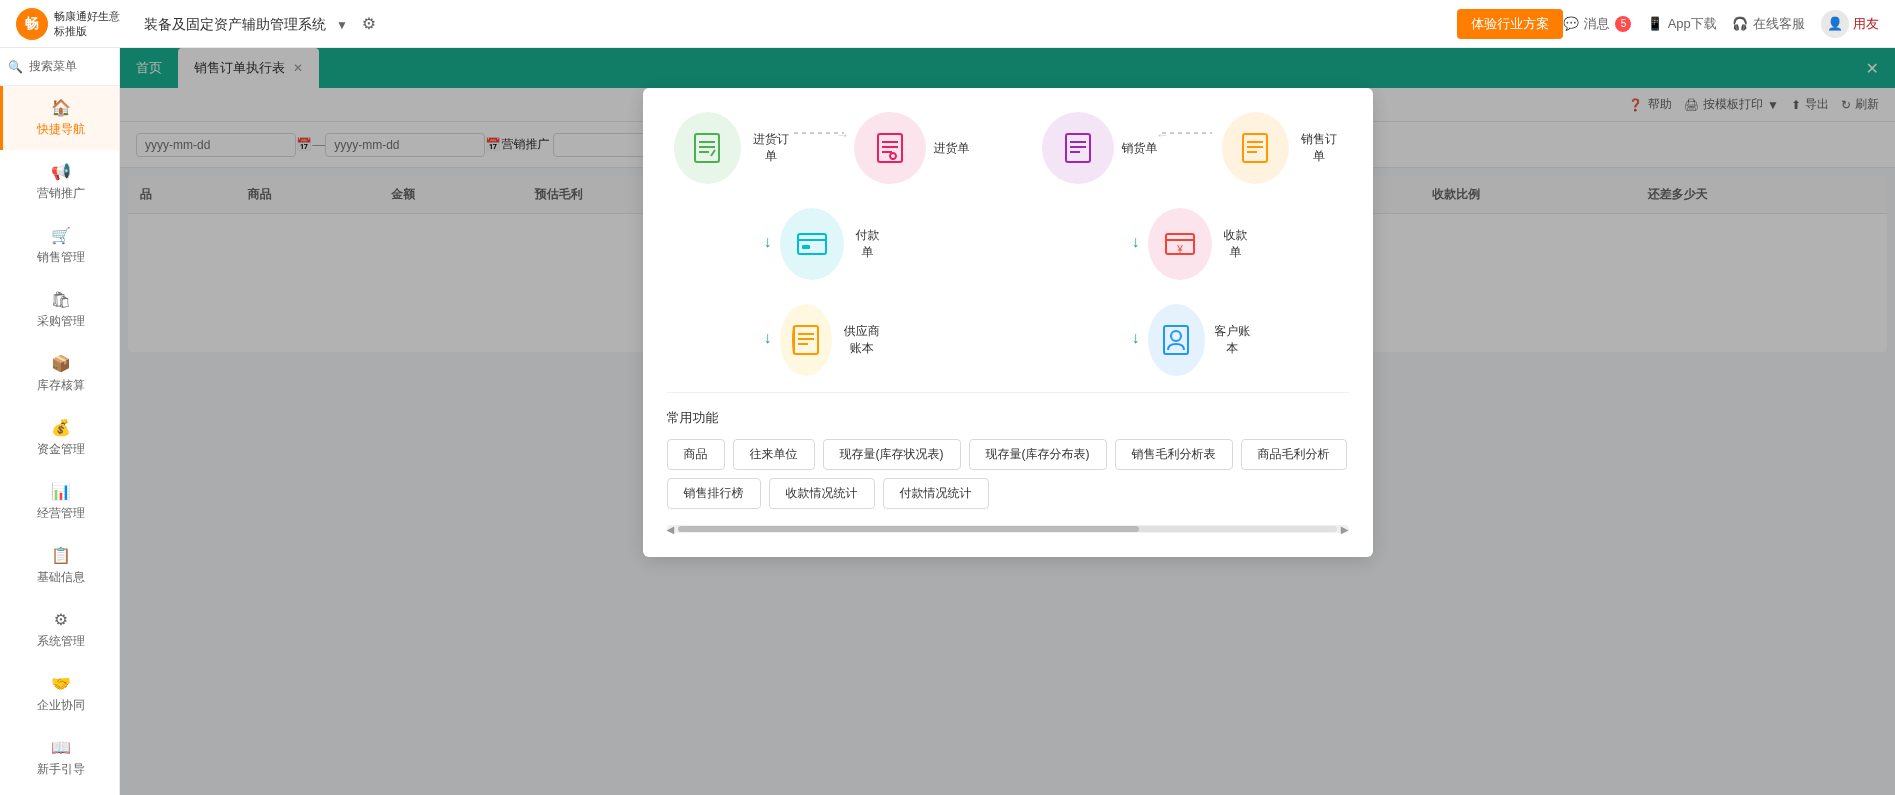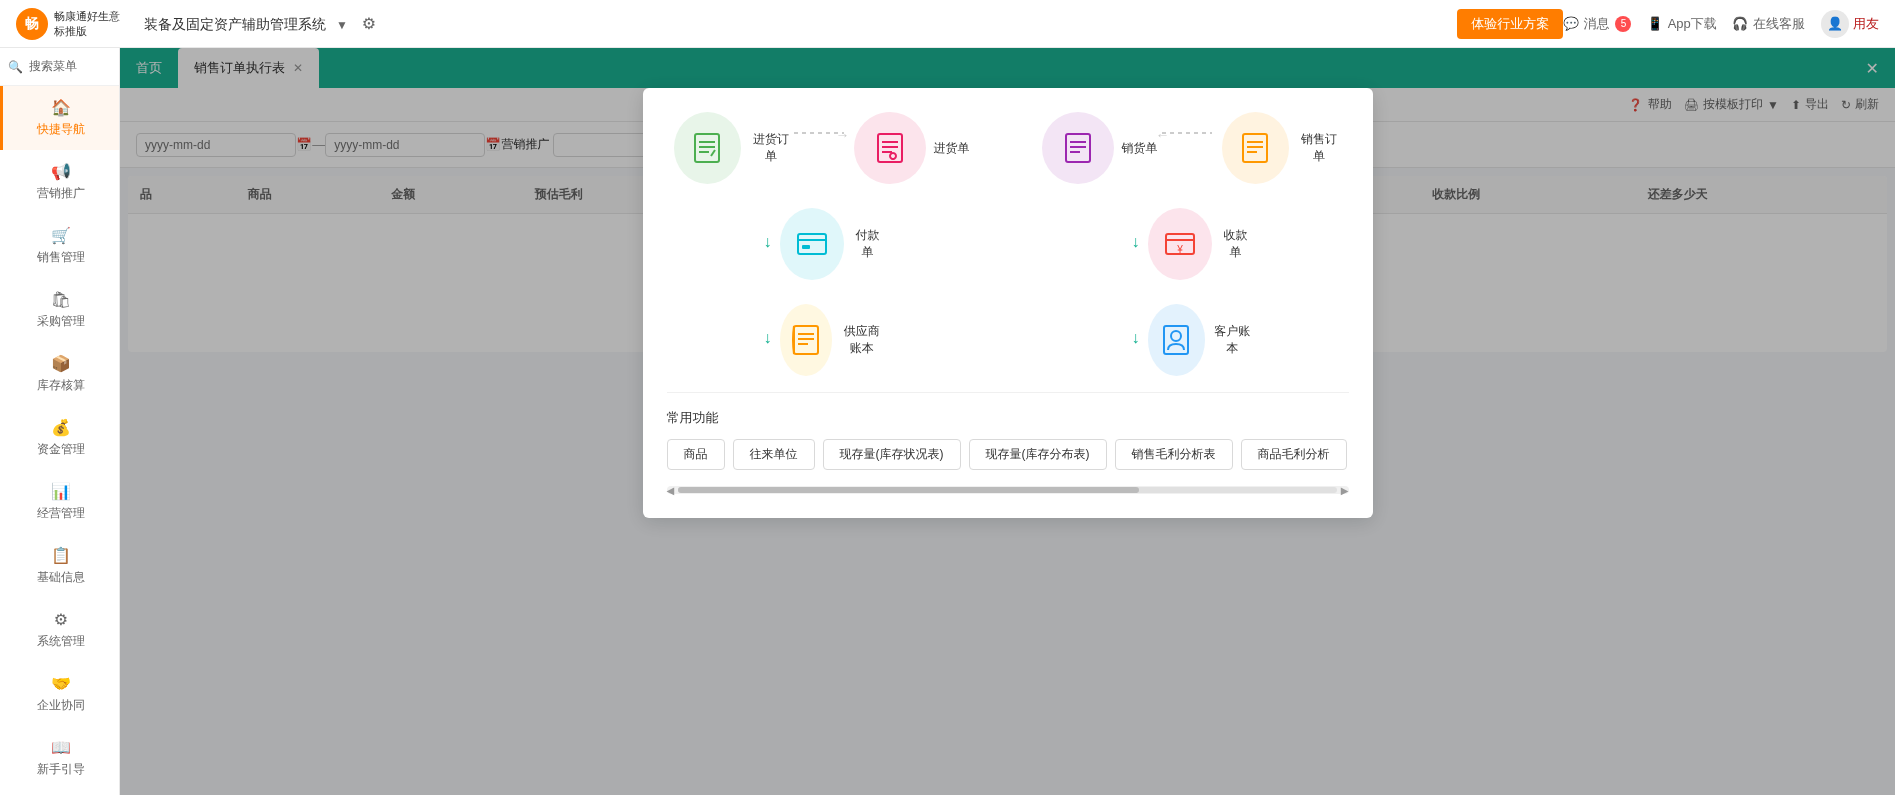--- a/index.html
+++ b/index.html
@@ -729,20 +729,25 @@
     <div class="common-functions">
       <div class="common-title">常用功能</div>
       <div class="func-buttons">
         <button class="func-btn">商品</button>
         <button class="func-btn">往来单位</button>
         <button class="func-btn">现存量(库存状况表)</button>
         <button class="func-btn">现存量(库存分布表)</button>
         <button class="func-btn">销售毛利分析表</button>
         <button class="func-btn">商品毛利分析</button>
       </div>
+      <div class="func-buttons" style="margin-top:8px;">
+        <button class="func-btn">销售排行榜</button>
+        <button class="func-btn">收款情况统计</button>
+        <button class="func-btn">付款情况统计</button>
+      </div>
     </div>
 
     <div class="modal-scroll" style="margin-top:16px;">
       <span class="scroll-arrow">◀</span>
       <div class="scroll-track">
         <div class="scroll-thumb"></div>
       </div>
       <span class="scroll-arrow">▶</span>
     </div>
   </div>

